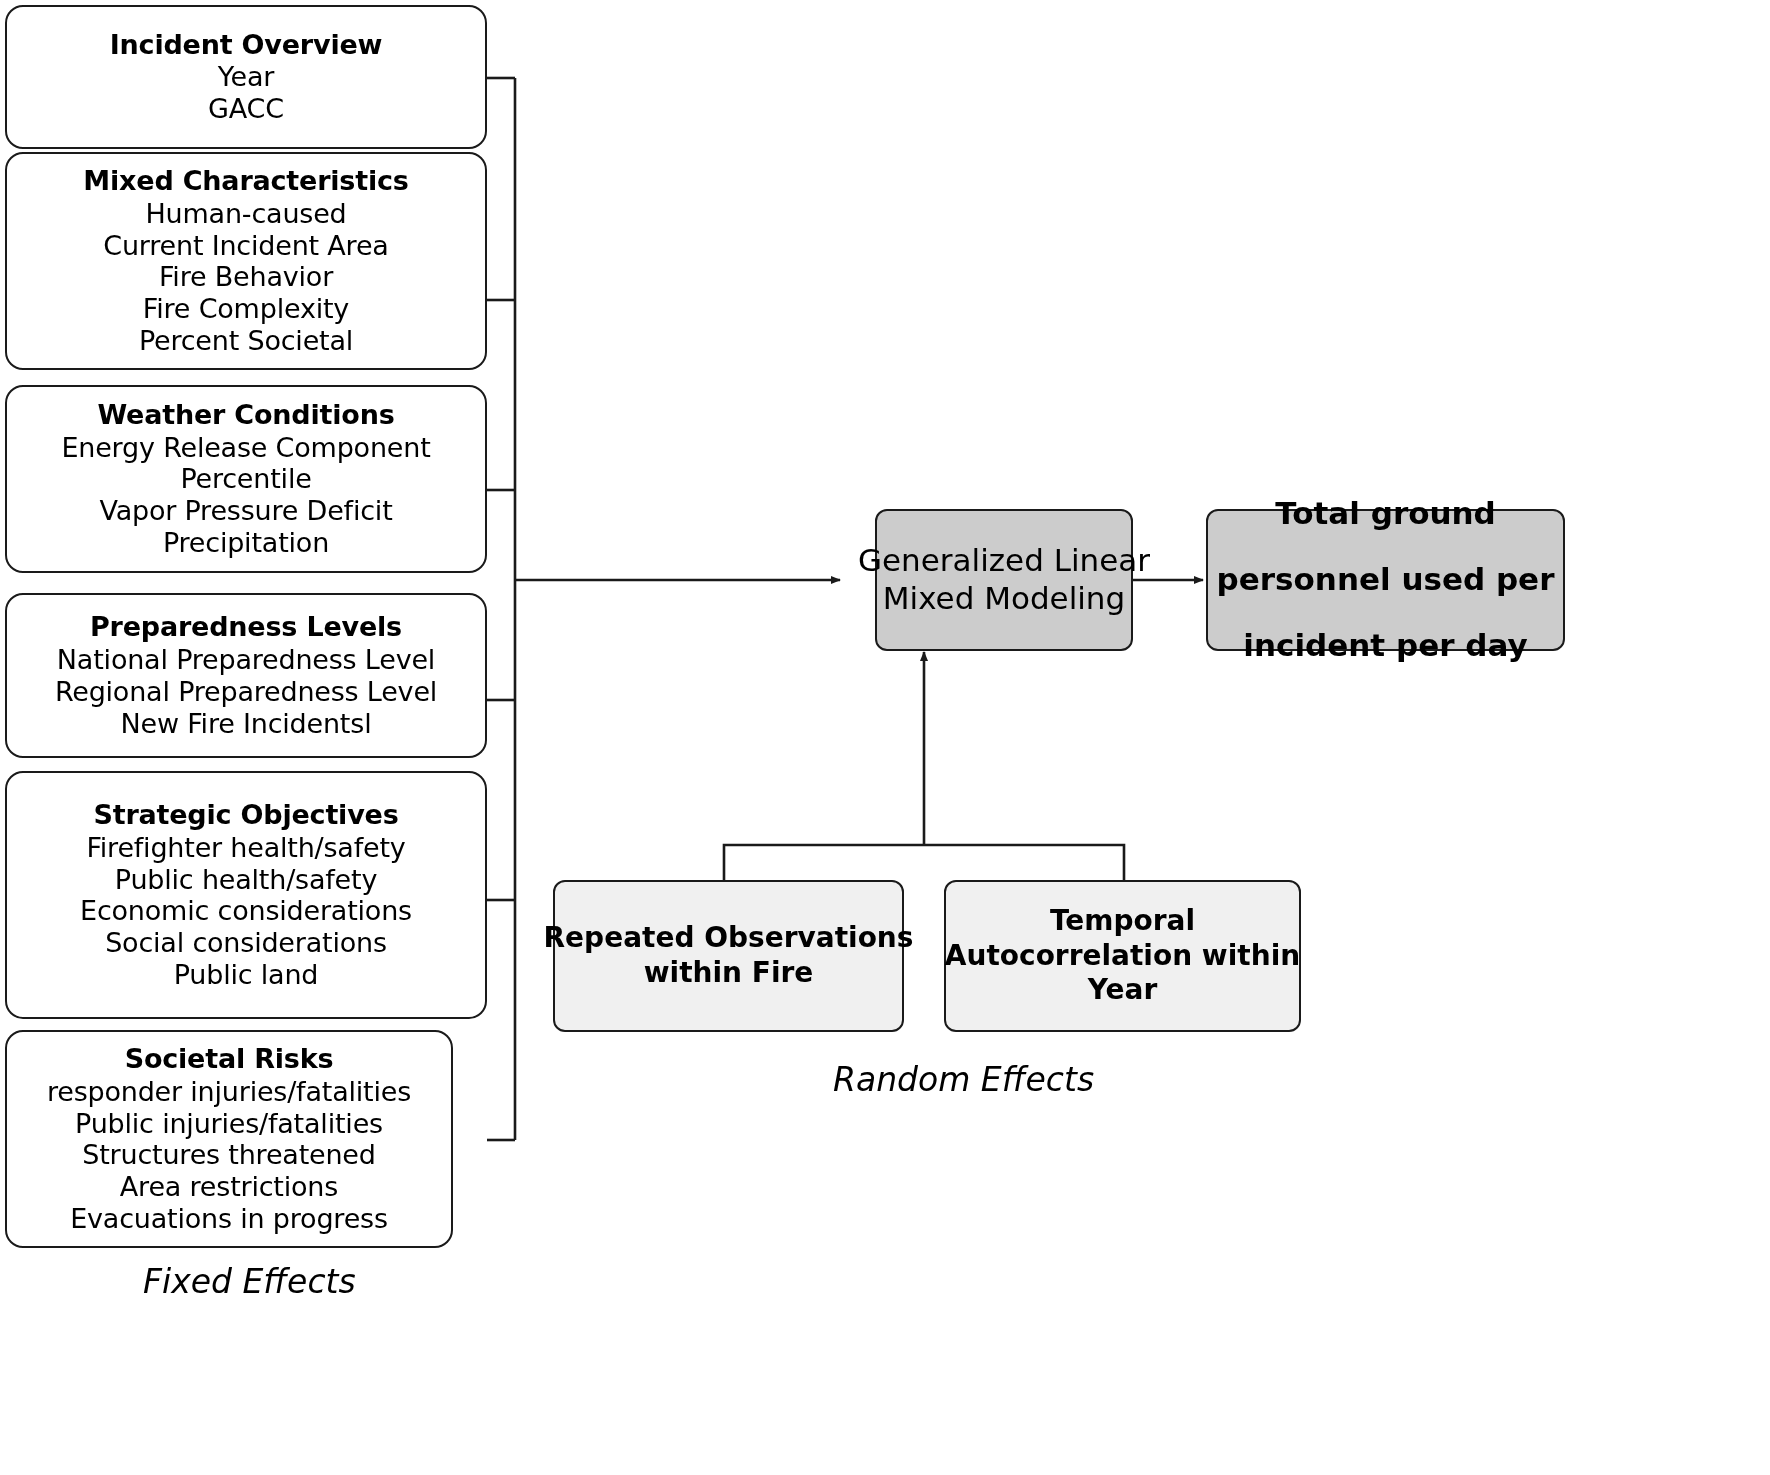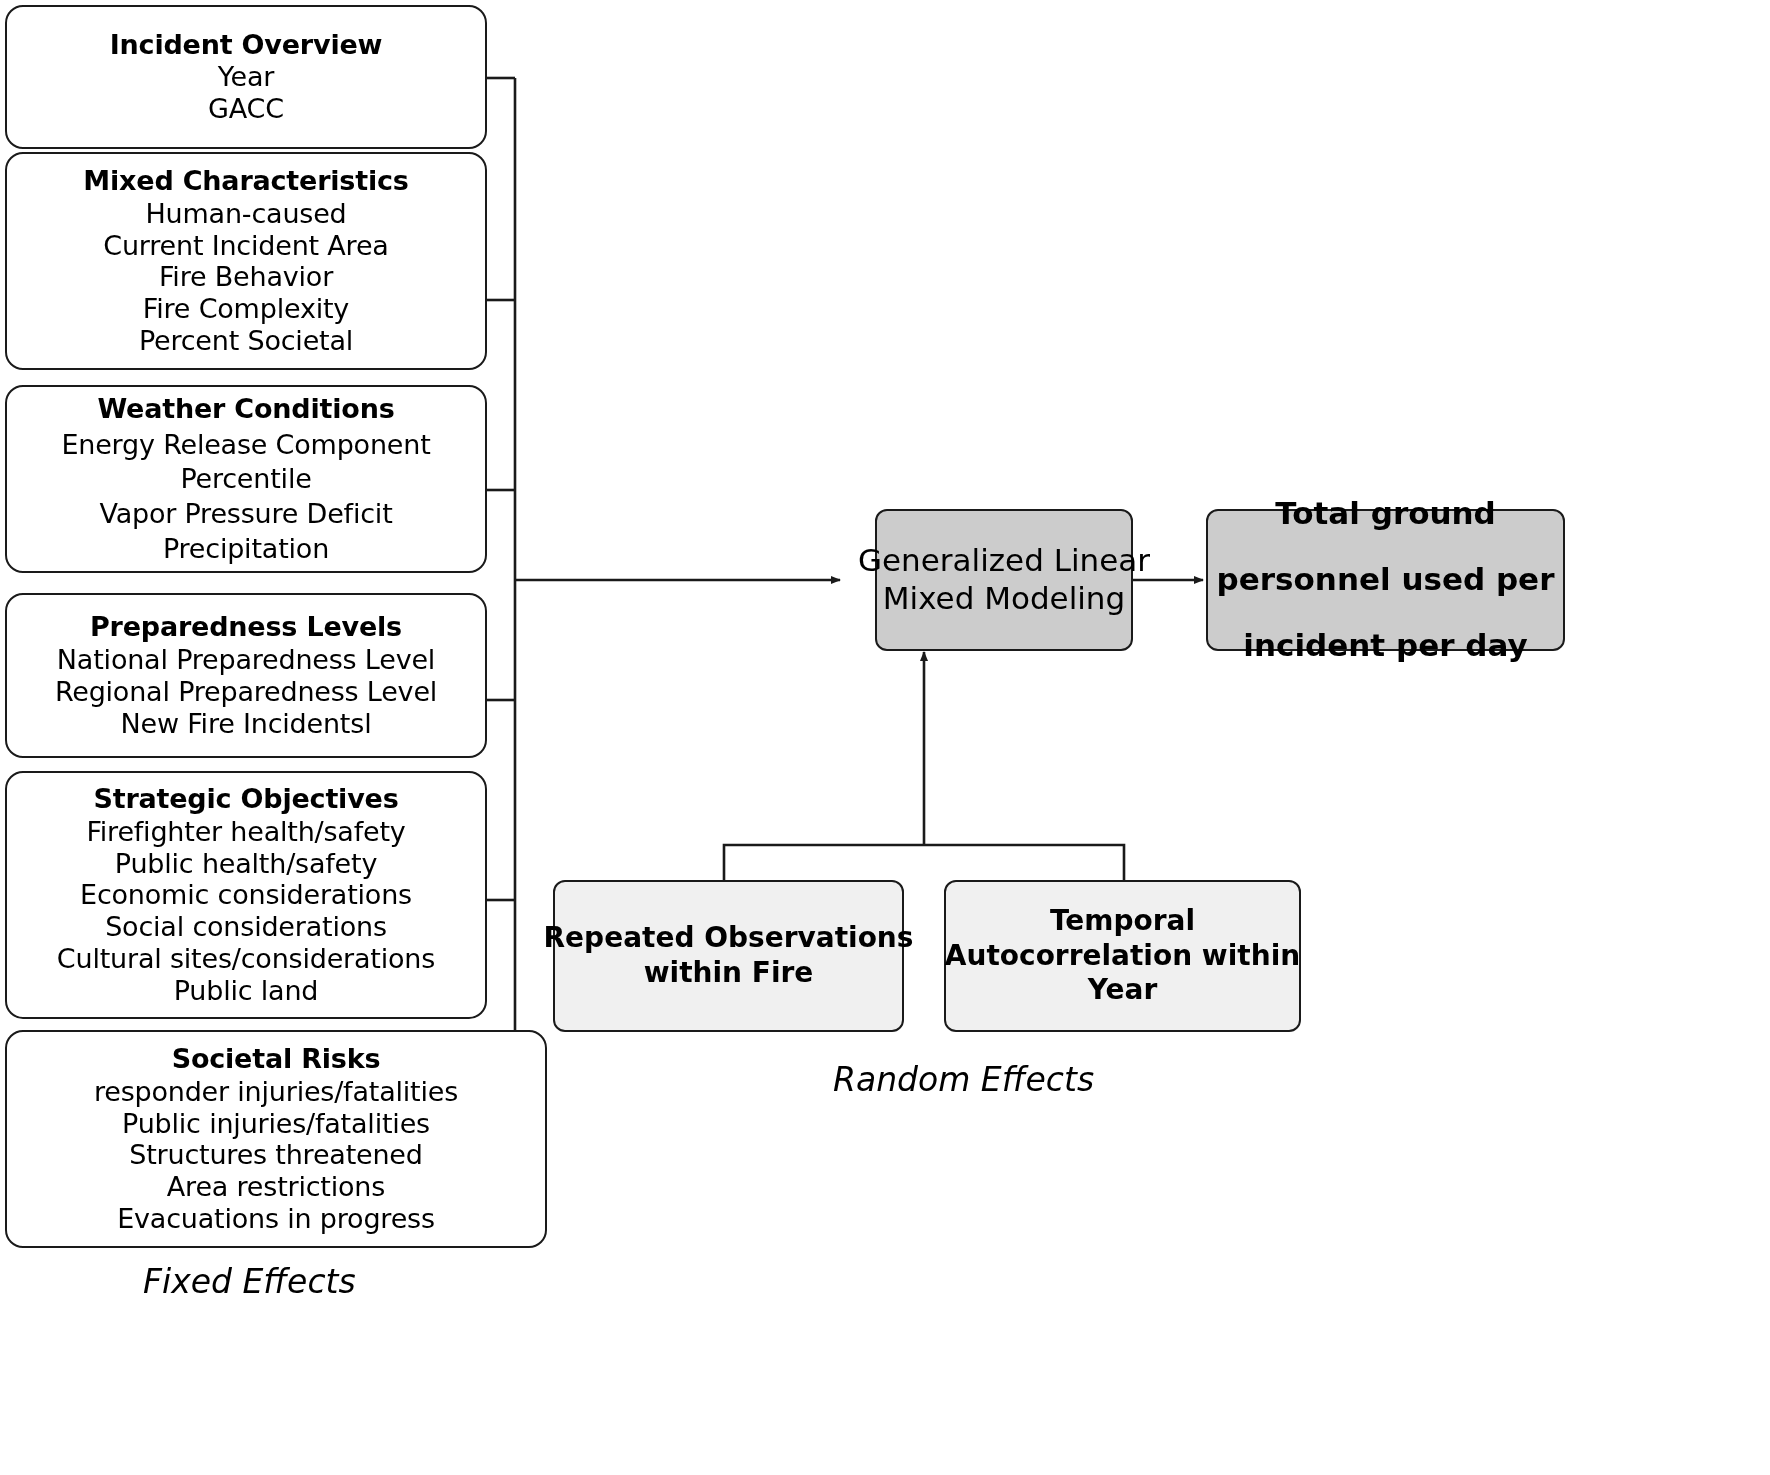--- a/index.html
+++ b/index.html
@@ -144,46 +144,45 @@
 
   <div class="node card-fixed" style="left:5px; top:152px; width:482px; height:218px;">
     <div class="card-title">Mixed Characteristics</div>
     <div class="card-item">Human-caused</div>
     <div class="card-item">Current Incident Area</div>
     <div class="card-item">Fire Behavior</div>
     <div class="card-item">Fire Complexity</div>
     <div class="card-item">Percent Societal</div>
   </div>
 
-  <div class="node card-fixed" style="left:5px; top:385px; width:482px; height:188px;justify-content:space-between;">
+  <div class="node card-fixed" style="left:5px; top:385px; width:482px; height:188px;">
     <div class="card-title">Weather Conditions</div>
     <div class="card-item">Energy Release Component</div>
     <div class="card-item">Percentile</div>
     <div class="card-item">Vapor Pressure Deficit</div>
     <div class="card-item">Precipitation</div>
   </div>
 
   <div class="node card-fixed" style="left:5px; top:593px; width:482px; height:165px;">
     <div class="card-title">Preparedness Levels</div>
     <div class="card-item">National Preparedness Level</div>
     <div class="card-item">Regional Preparedness Level</div>
     <div class="card-item">New Fire Incidentsl</div>
   </div>
 
   <div class="node card-fixed" style="left:5px; top:771px; width:482px; height:248px;">
     <div class="card-title">Strategic Objectives</div>
     <div class="card-item">Firefighter health/safety</div>
     <div class="card-item">Public health/safety</div>
     <div class="card-item">Economic considerations</div>
     <div class="card-item">Social considerations</div>
-    <div class="card-item">Cultural sites/considerations</div>
     <div class="card-item">Public land</div>
   </div>
 
-  <div class="node card-fixed" style="left:5px; top:1030px; width:542px; height:218px;text-align:right;">
+  <div class="node card-fixed" style="left:5px; top:1030px; width:448px; height:218px;text-align:right;">
     <div class="card-title">Societal Risks</div>
     <div class="card-item">responder injuries/fatalities</div>
     <div class="card-item">Public injuries/fatalities</div>
     <div class="card-item">Structures threatened</div>
     <div class="card-item">Area restrictions</div>
     <div class="card-item">Evacuations in progress</div>
   </div>
 
   <div class="group-caption" style="left:143px; top:1262px;">Fixed Effects</div>
 

